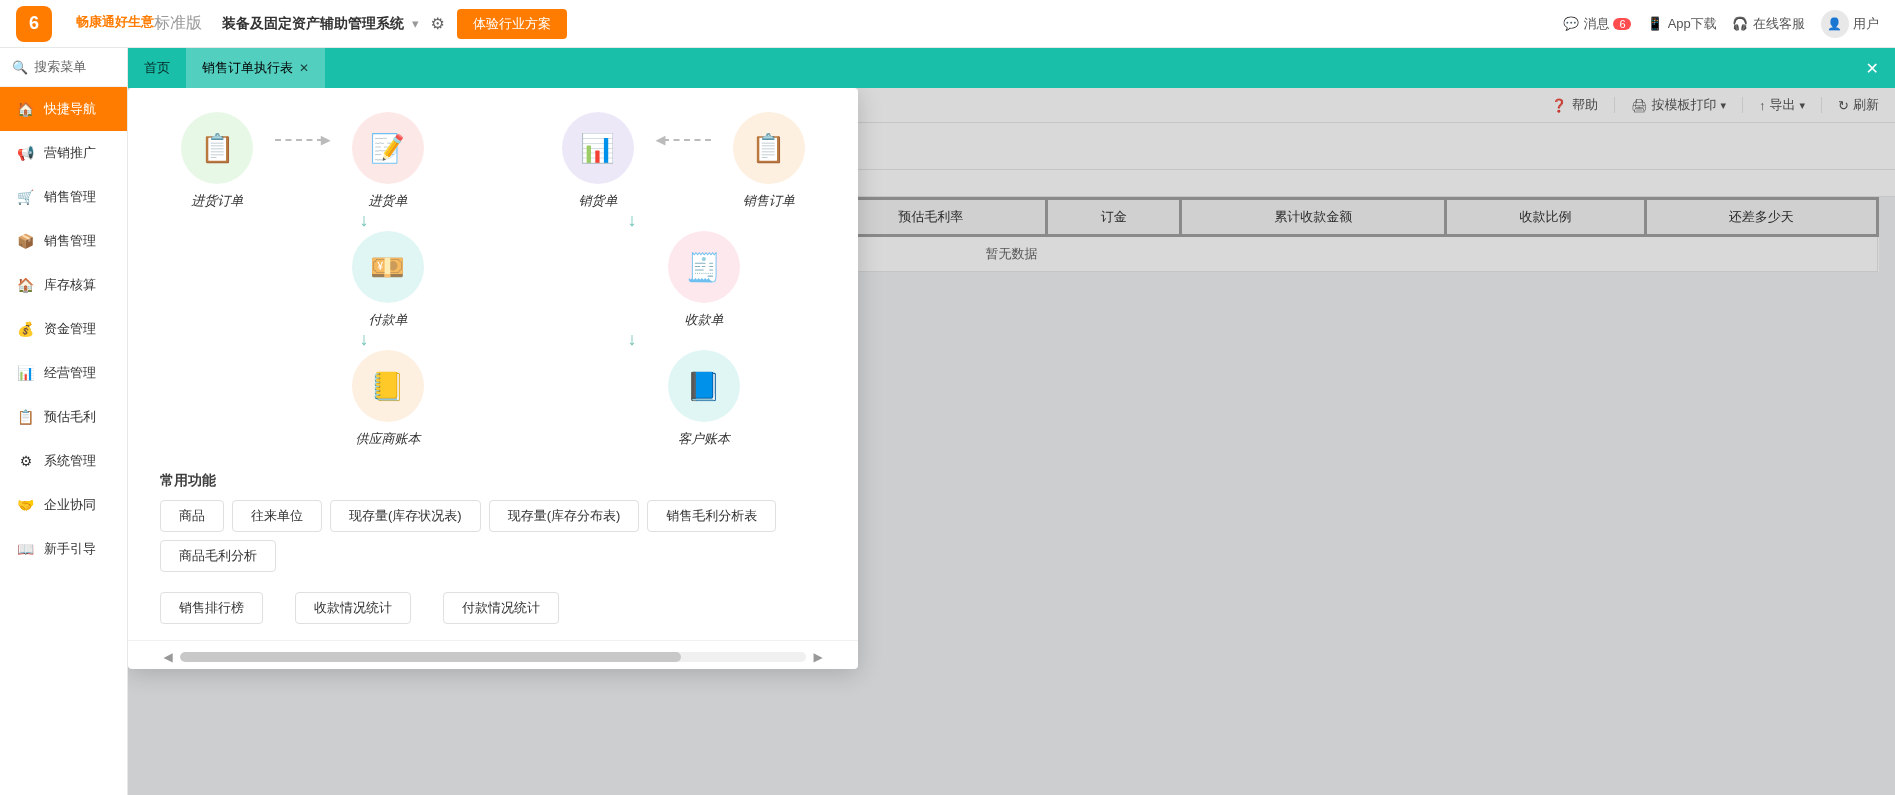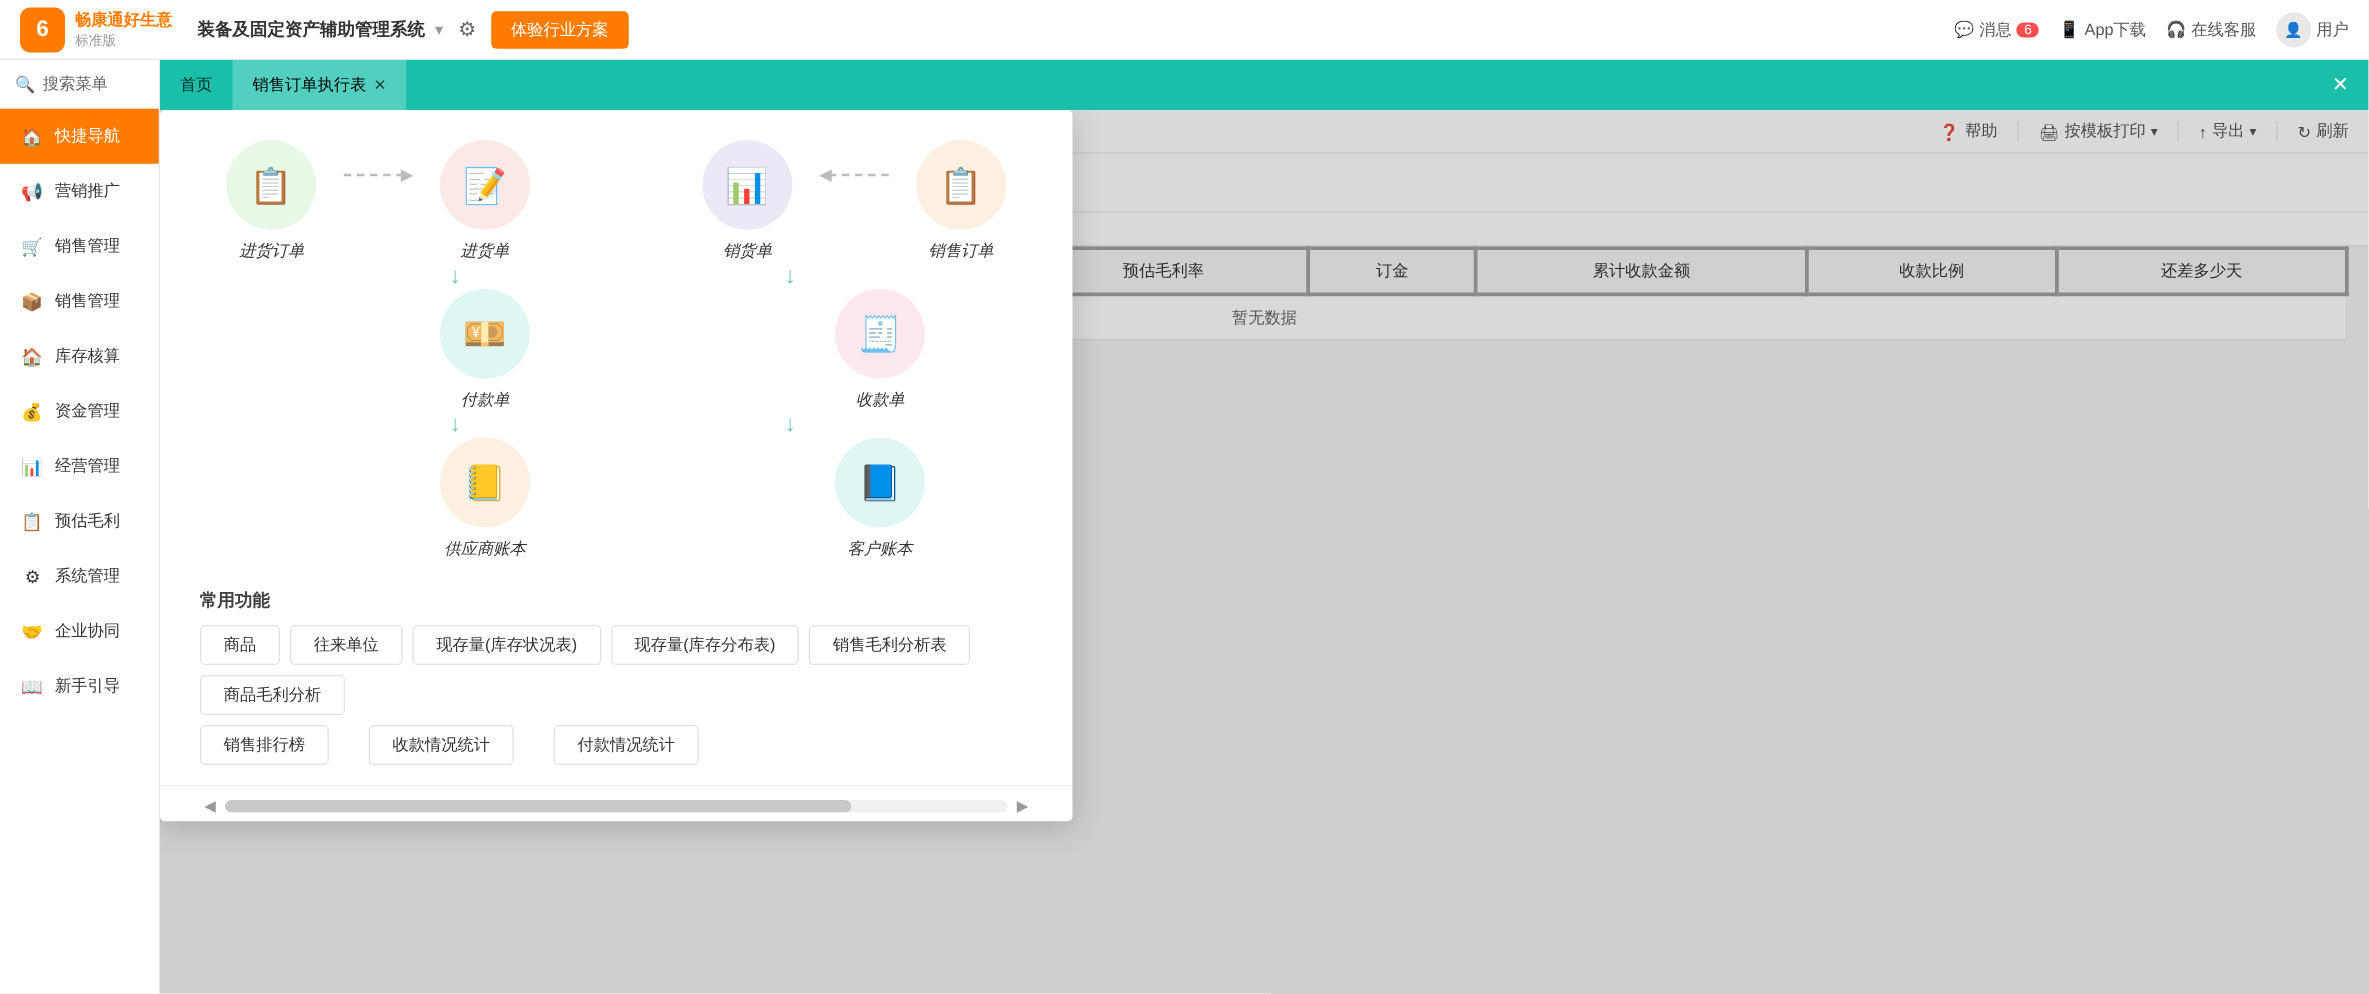--- a/index.html
+++ b/index.html
@@ -10,23 +10,23 @@
     .top-bar { display: flex; align-items: center; background: #fff; height: 48px; padding: 0 16px; border-bottom: 1px solid #e8e8e8; flex-shrink: 0; }
     .main-area { display: flex; flex: 1; overflow: hidden; }
     .sidebar { width: 128px; background: #fff; border-right: 1px solid #e8e8e8; flex-shrink: 0; display: flex; flex-direction: column; }
     .content-area { flex: 1; display: flex; flex-direction: column; overflow: hidden; }
     .tab-bar { display: flex; align-items: center; background: #1abfaa; height: 40px; flex-shrink: 0; }
     .page-content { flex: 1; background: #f0f2f5; padding: 0; position: relative; overflow: hidden; }
 
     
     .logo-area { display: flex; align-items: center; margin-right: 20px; }
     .logo-icon { width: 36px; height: 36px; background: #ff7c00; border-radius: 8px; display: flex; align-items: center; justify-content: center; color: #fff; font-size: 18px; font-weight: bold; margin-right: 8px; }
-    .logo-text { display: flex; flex-direction: column; }
+    .logo-text { display: flex; flex-direction: row; margin-left: 16px; }
     .logo-title { color: #ff7c00; font-size: 13px; font-weight: bold; }
-    .logo-subtitle { color: #999; font-size: 11px; }
+    .logo-subtitle { color: #999; font-size: 16px; }
     .system-name { color: #333; font-size: 14px; font-weight: bold; margin-right: 8px; }
     .dropdown-arrow { color: #999; margin-right: 12px; cursor: pointer; }
     .gear-btn { color: #666; margin-right: 12px; cursor: pointer; font-size: 16px; }
     .trial-btn { background: #ff7c00; color: #fff; border: none; border-radius: 4px; padding: 6px 16px; cursor: pointer; font-size: 13px; }
     .top-right { margin-left: auto; display: flex; align-items: center; gap: 16px; }
     .top-right-item { display: flex; align-items: center; gap: 4px; color: #555; font-size: 13px; cursor: pointer; }
     .badge { background: #ff4d4f; color: #fff; border-radius: 10px; font-size: 11px; padding: 0 5px; min-width: 18px; text-align: center; }
     .avatar { width: 28px; height: 28px; background: #e8e8e8; border-radius: 50%; display: flex; align-items: center; justify-content: center; font-size: 12px; color: #666; }
 
     
@@ -370,21 +370,21 @@
             <div class="common-section">
               <div class="common-title">常用功能</div>
               <div class="common-btns">
                 <button class="common-btn">商品</button>
                 <button class="common-btn">往来单位</button>
                 <button class="common-btn">现存量(库存状况表)</button>
                 <button class="common-btn">现存量(库存分布表)</button>
                 <button class="common-btn">销售毛利分析表</button>
                 <button class="common-btn">商品毛利分析</button>
               </div>
-              <div class="common-btns" style="margin-top:8px;gap:32px;">
+              <div class="common-btns" style="margin-top:20px;gap:32px;">
                 <button class="common-btn">销售排行榜</button>
                 <button class="common-btn">收款情况统计</button>
                 <button class="common-btn">付款情况统计</button>
               </div>
             </div>
 
             <div class="popup-scroll">
               <span class="scroll-btn">◀</span>
               <div class="scroll-track">
                 <div class="scroll-thumb"></div>

